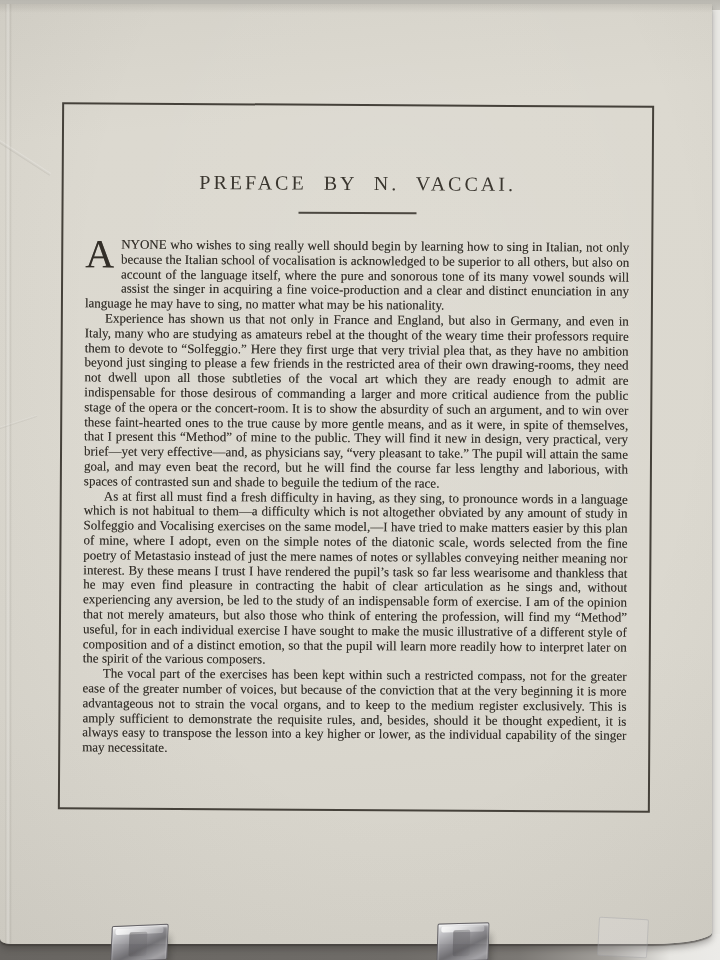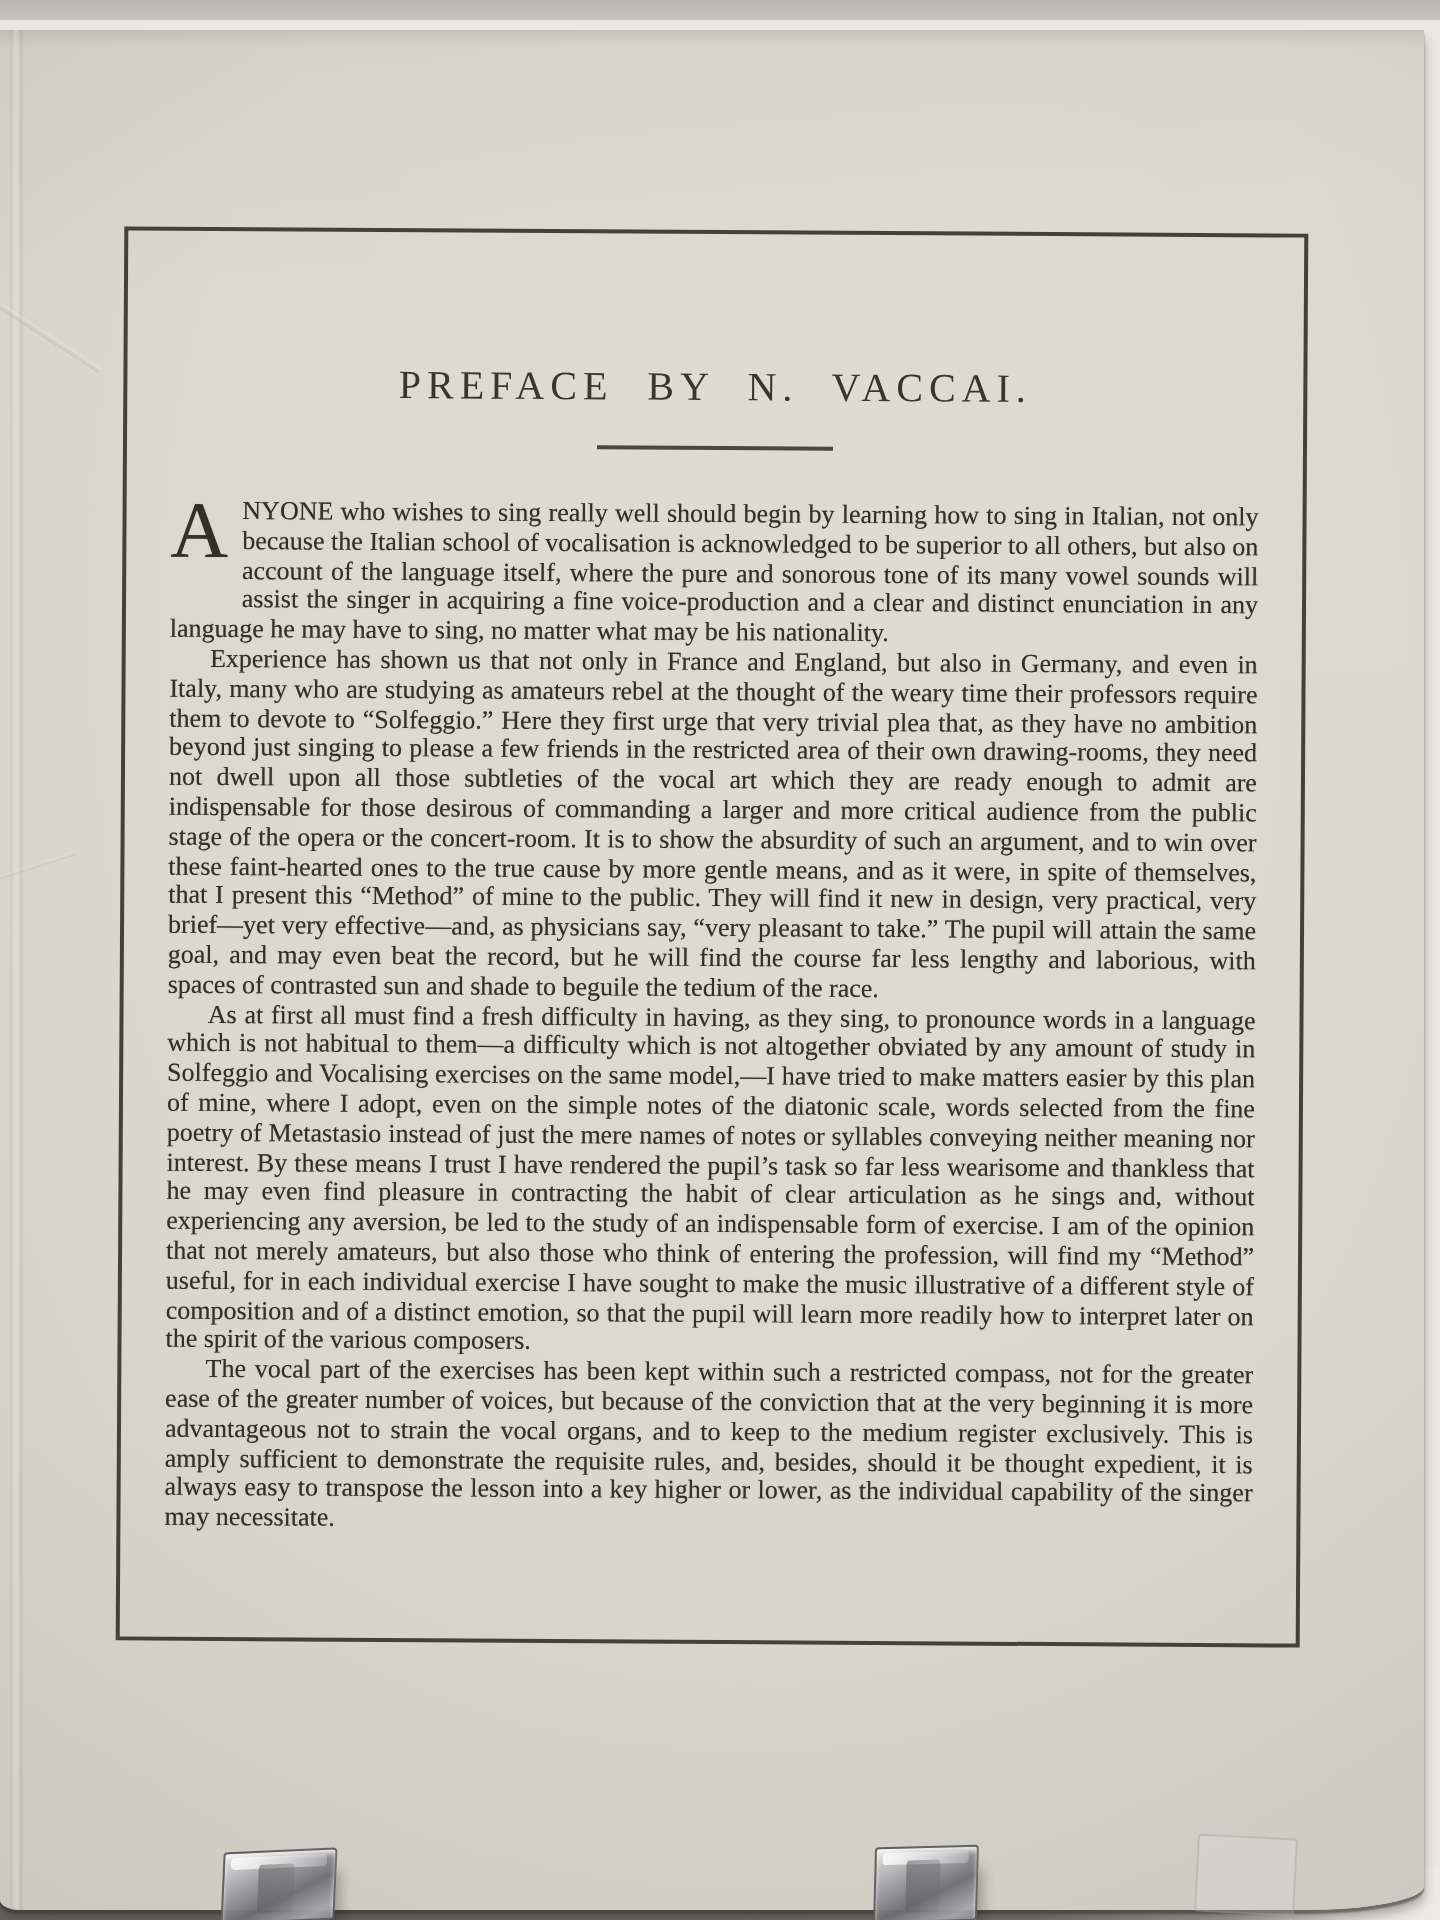--- a/index.html
+++ b/index.html
@@ -18,21 +18,21 @@
   }
 
   
   .surface-bottom {
     position: absolute; left: 0; bottom: 0; width: 720px; height: 26px;
     background: linear-gradient(90deg, #686561 0%, #6f6c68 55%, #7b7874 72%, #a5a29d 85%, #e7e6e2 93%, #ecebe8 100%);
   }
 
   
   .paper {
-    position: absolute; left: 0; top: 15px; width: 712px; height: 940px;
+    position: absolute; left: 0; top: 4px; width: 712px; height: 940px;
     background:
       radial-gradient(ellipse at 55% 35%, rgba(255,255,255,0.07) 0%, rgba(0,0,0,0.0) 55%, rgba(50,46,40,0.06) 100%),
       linear-gradient(175deg, #d5d2c9 0%, #dcd9d0 14%, #dbd8cf 70%, #d4d1c8 100%);
     border-bottom-right-radius: 60px 12px;
     border-bottom-left-radius: 10px 5px;
     box-shadow: 0 2px 1px rgba(60,57,52,0.55), 0 5px 6px rgba(45,43,39,0.35);
     z-index: 1;
   }
 
   

